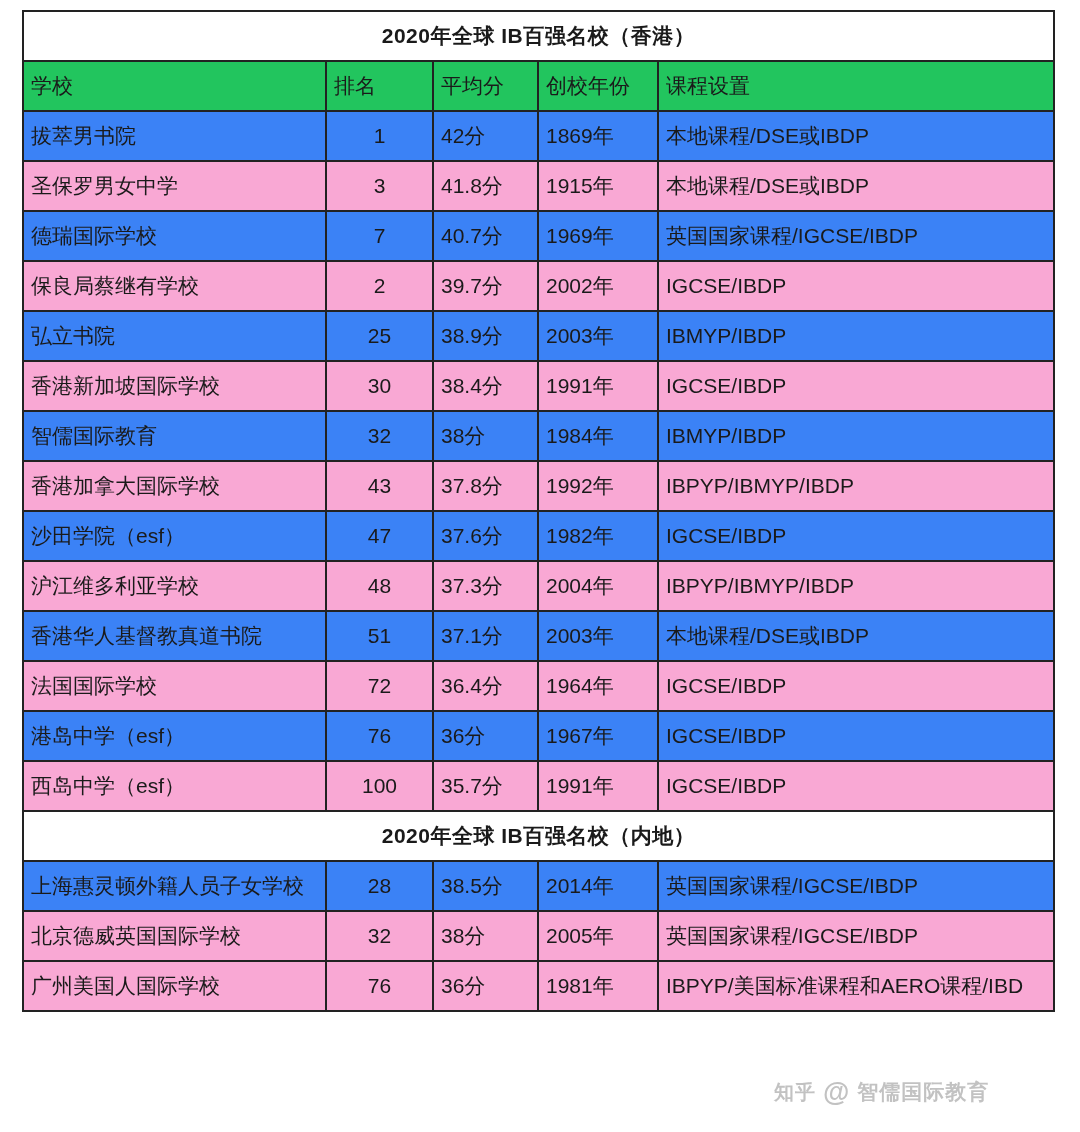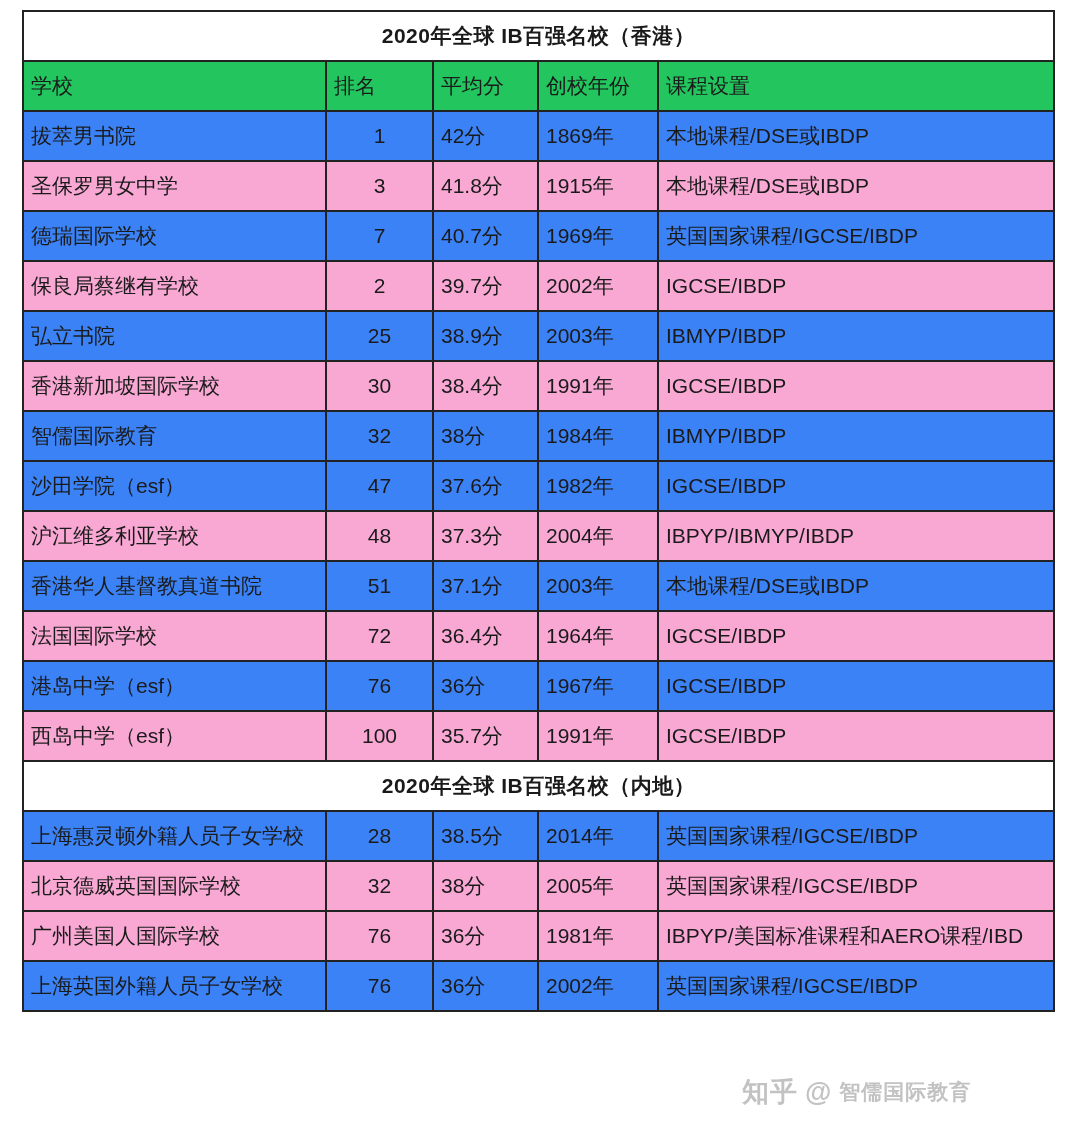--- a/index.html
+++ b/index.html
@@ -100,21 +100,21 @@
     z-index: 5;
     display: flex;
     align-items: center;
     gap: 7px;
     color: rgba(120,120,120,0.45);
     font-size: 27px;
     font-weight: bold;
     white-space: nowrap;
     letter-spacing: 1px;
   }
-  #watermark .wm-logo { font-size: 27px; }
+  #watermark .wm-logo { font-size: 20px; margin-left: 32px; }
   #watermark .wm-at { font-size: 27px; }
   #watermark .wm-name { font-size: 21px; }
 </style>
 </head>
 <body>
 
 <div id="sheet">
   <table class="ib-table">
     <colgroup>
       <col class="c-school">
@@ -176,20 +176,27 @@
           <td class="year">1991年</td>
           <td class="course">IGCSE/IBDP</td>
         </tr>
         <tr class="row-plain">
           <td class="school">智儒国际教育</td>
           <td class="rank">32</td>
           <td class="score">38分</td>
           <td class="year">1984年</td>
           <td class="course">IBMYP/IBDP</td>
         </tr>
+        <tr class="row-alt">
+          <td class="school">香港加拿大国际学校</td>
+          <td class="rank">43</td>
+          <td class="score">37.8分</td>
+          <td class="year">1992年</td>
+          <td class="course">IBPYP/IBMYP/IBDP</td>
+        </tr>
         <tr class="row-plain">
           <td class="school">沙田学院（esf）</td>
           <td class="rank">47</td>
           <td class="score">37.6分</td>
           <td class="year">1982年</td>
           <td class="course">IGCSE/IBDP</td>
         </tr>
         <tr class="row-alt">
           <td class="school">沪江维多利亚学校</td>
           <td class="rank">48</td>
@@ -246,27 +253,20 @@
         </tr>
         <tr class="row-alt">
           <td class="school">广州美国人国际学校</td>
           <td class="rank">76</td>
           <td class="score">36分</td>
           <td class="year">1981年</td>
           <td class="course overflow-course">
             <span class="cell-text">IBPYP/美国标准课程和AERO课程/IBD</span>
           </td>
         </tr>
-        <tr class="row-plain">
-          <td class="school">上海英国外籍人员子女学校</td>
-          <td class="rank">76</td>
-          <td class="score">36分</td>
-          <td class="year">2002年</td>
-          <td class="course">英国国家课程/IGCSE/IBDP</td>
-        </tr>
       </tbody>
   </table>
 </div>
 
 <div id="watermark">
   <span class="wm-logo">知乎</span>
   <span class="wm-at">@</span>
   <span class="wm-name">智儒国际教育</span>
 </div>
 

